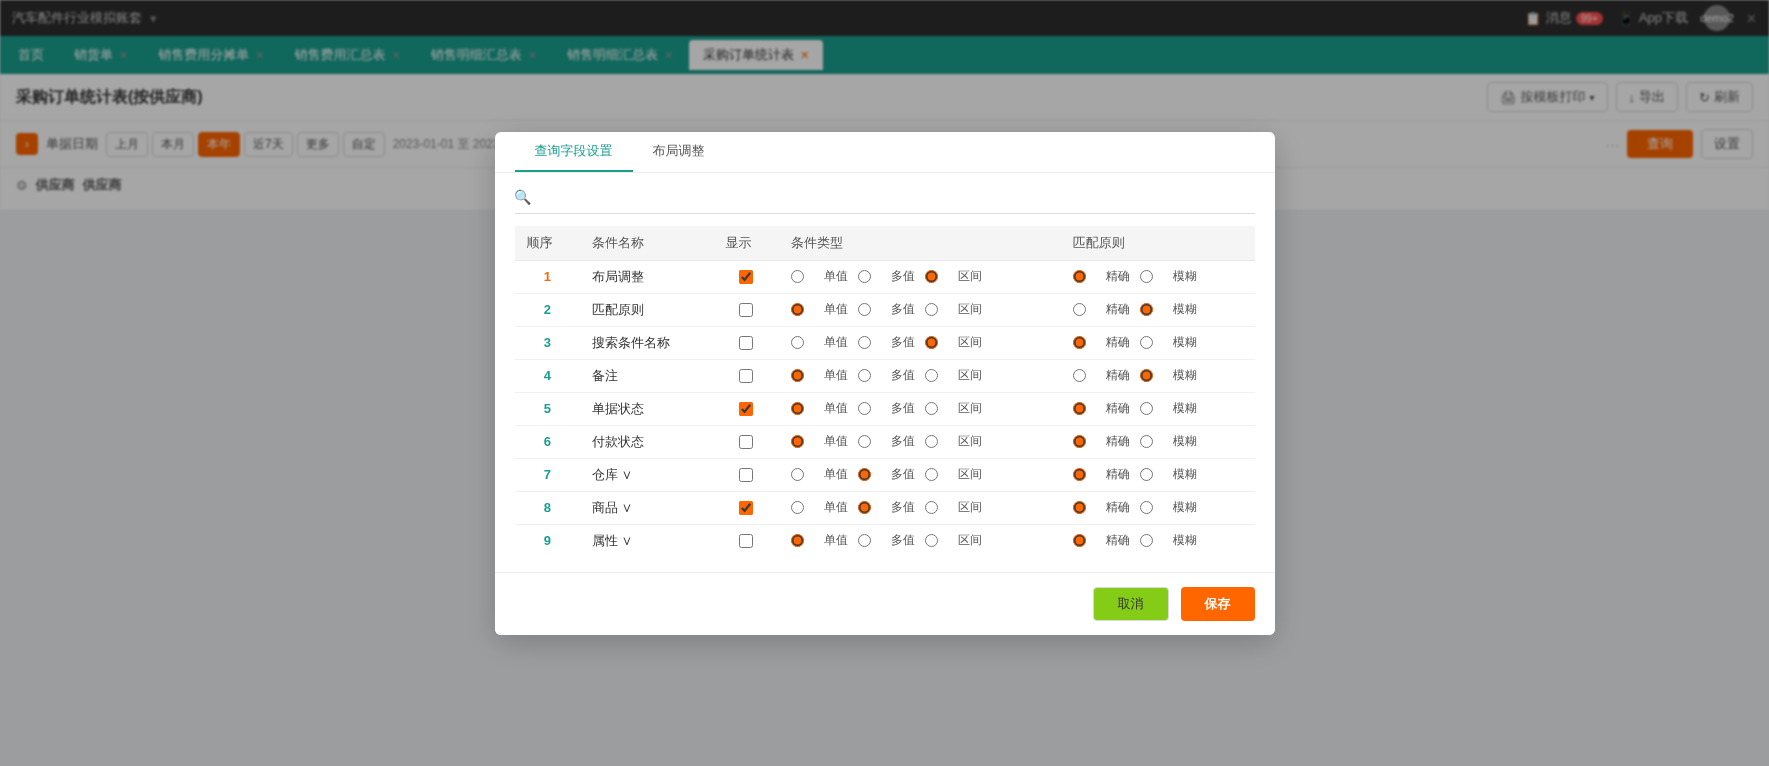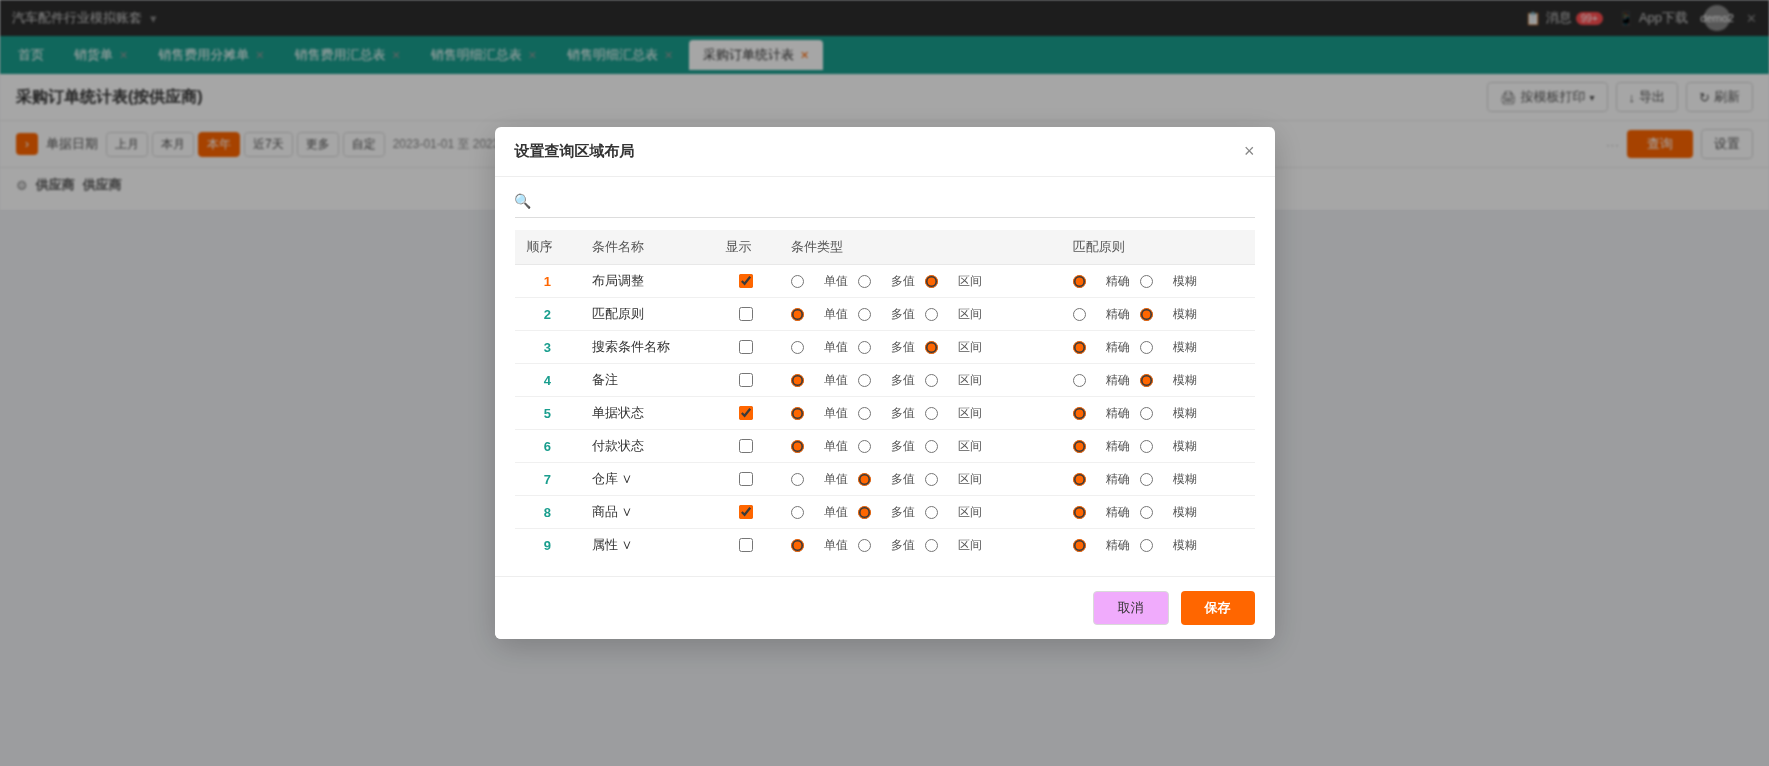--- a/index.html
+++ b/index.html
@@ -148,21 +148,21 @@
     .table-scroll { overflow-y: auto; max-height: 330px; }
 
     
     .modal-footer {
       padding: 14px 20px;
       border-top: 1px solid #eee;
       display: flex; justify-content: flex-end; gap: 12px;
       background: #fff;
       border-radius: 0 0 6px 6px;
     }
-    .btn-cancel { border: 1px solid #d9d9d9; background: #f0abfc; padding: 7px 24px; border-radius: 4px; cursor: pointer; font-size: 13px; color: #333; }
+    .btn-cancel { border: 1px solid #d9d9d9; background: #84cc16; padding: 7px 24px; border-radius: 4px; cursor: pointer; font-size: 13px; color: #333; }
     .btn-save { background: #f60; color: white; border: none; padding: 7px 24px; border-radius: 4px; cursor: pointer; font-size: 13px; font-weight: bold; }
 
     
     .bg-content { filter: blur(1px); pointer-events: none; }
 
     .chevron { font-size: 10px; }
   </style>
 </head>
 <body>
 
@@ -242,25 +242,25 @@
       <span class="gear-icon">⚙</span>
       <span class="col-header">供应商</span>
       <span class="col-header">供应商</span>
     </div>
   </div>
 </div>
 
 <div class="overlay">
   <div class="modal">
 
-    <div class="modal-header">
-      <span class="modal-title">设置查询区域布局</span>
-      <button class="modal-close">×</button>
-    </div>
-
+
+    <div class="modal-tabs">
+      <div class="modal-tab active">查询字段设置</div>
+      <div class="modal-tab">布局调整</div>
+    </div>
 
     <div class="modal-body">
 
       <div class="search-bar">
         <span class="search-icon">🔍</span>
       </div>
 
       <div class="table-scroll">
         <table class="conditions-table">
           <thead>

